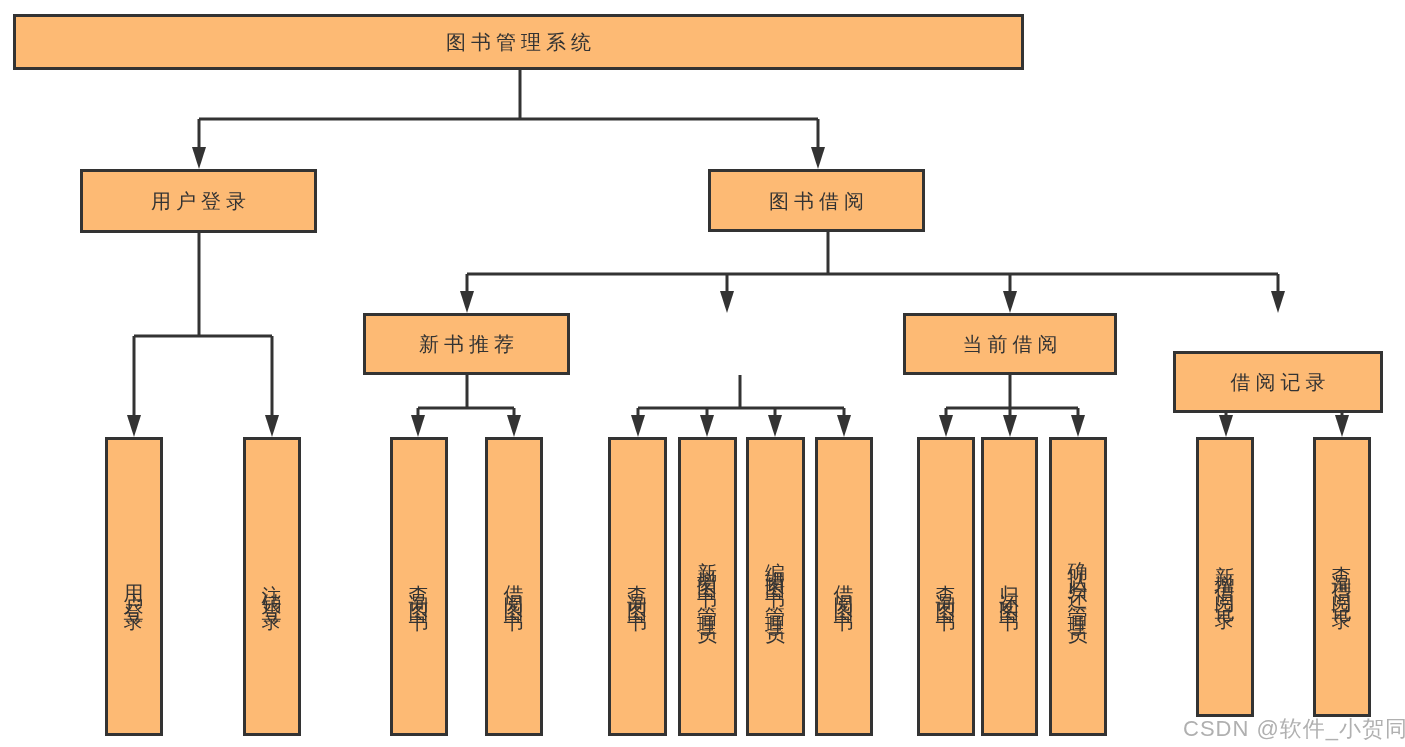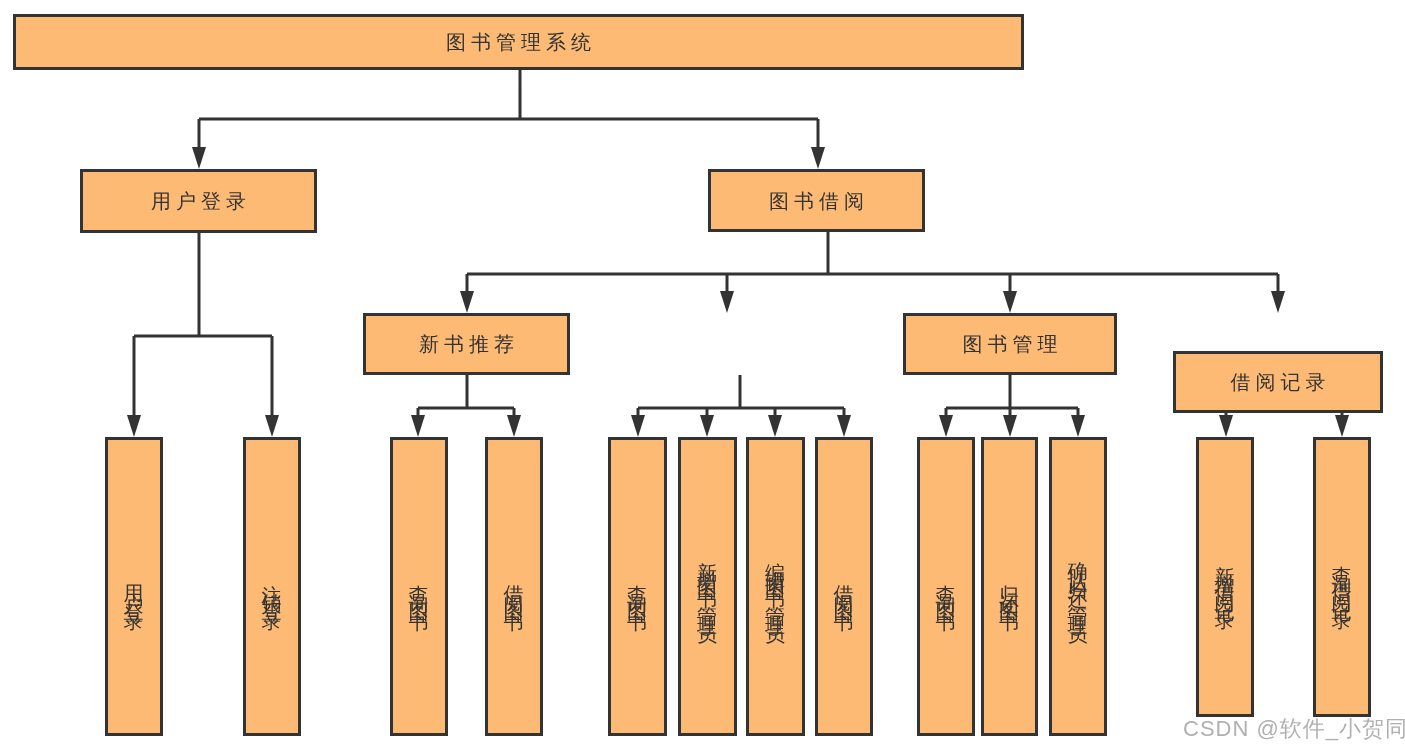--- a/index.html
+++ b/index.html
@@ -122,21 +122,21 @@
       <polygon points="1335,415 1349,415 1342,437"></polygon>
     </g>
   </svg>
 
   <div class="box hbox" style="left:13px; top:14px; width:1011px; height:56px;">图书管理系统</div>
 
   <div class="box hbox" style="left:80px; top:169px; width:237px; height:64px;">用户登录</div>
   <div class="box hbox" style="left:708px; top:169px; width:217px; height:63px;">图书借阅</div>
 
   <div class="box hbox" style="left:363px; top:313px; width:207px; height:62px;">新书推荐</div>
-  <div class="box hbox" style="left:903px; top:313px; width:214px; height:62px;">图书管理</div>
+  <div class="box hbox" style="left:903px; top:313px; width:214px; height:62px;">当前借阅</div>
   <div class="box hbox" style="left:1173px; top:313px; width:210px; height:62px;margin-top:38px;">借阅记录</div>
 
   <div class="box vbox" style="left:105px; top:437px; width:58px; height:299px;">用户登录</div>
   <div class="box vbox" style="left:243px; top:437px; width:58px; height:299px;">注销登录</div>
 
   <div class="box vbox" style="left:390px; top:437px; width:58px; height:299px;">查询图书</div>
   <div class="box vbox" style="left:485px; top:437px; width:58px; height:299px;">借阅图书</div>
 
   <div class="box vbox" style="left:608px; top:437px; width:59px; height:299px;">查询图书</div>
   <div class="box vbox" style="left:678px; top:437px; width:59px; height:299px;">新增图书（管理员）</div>

